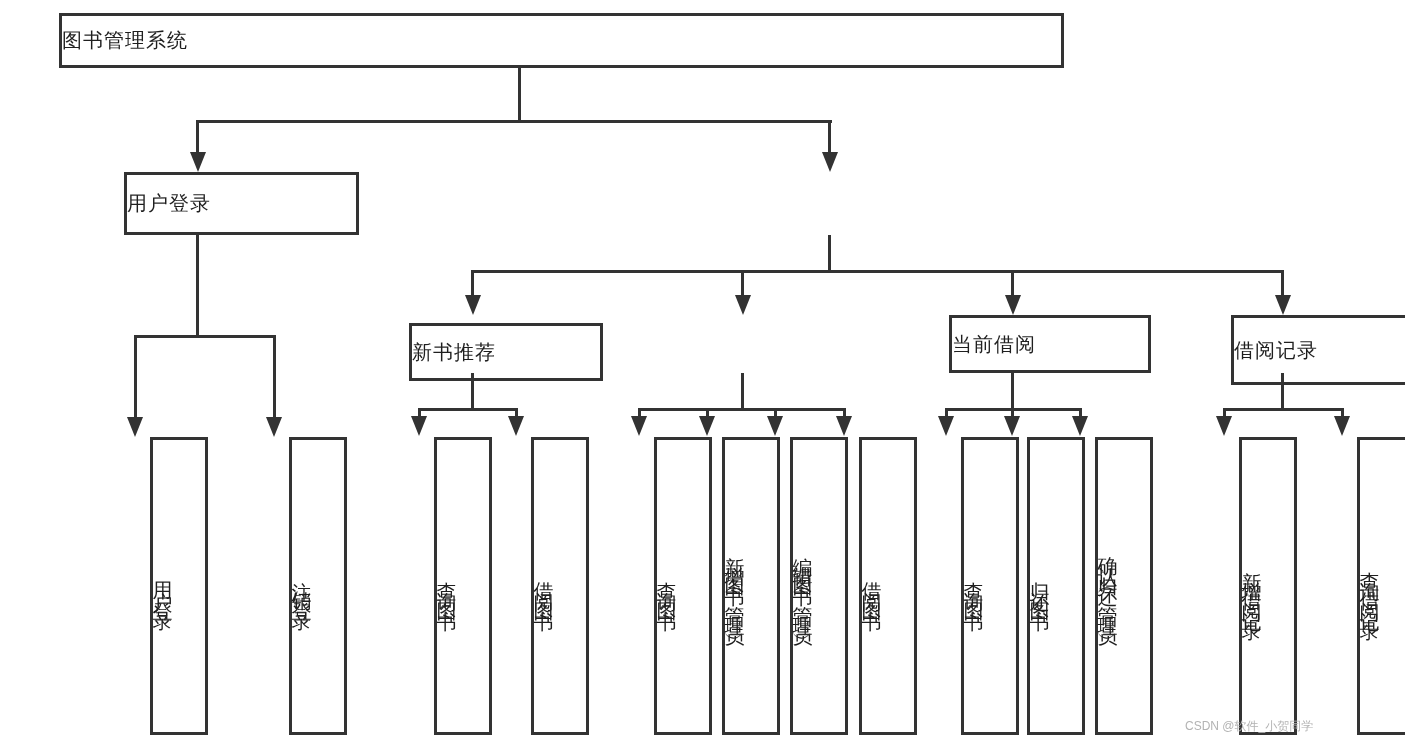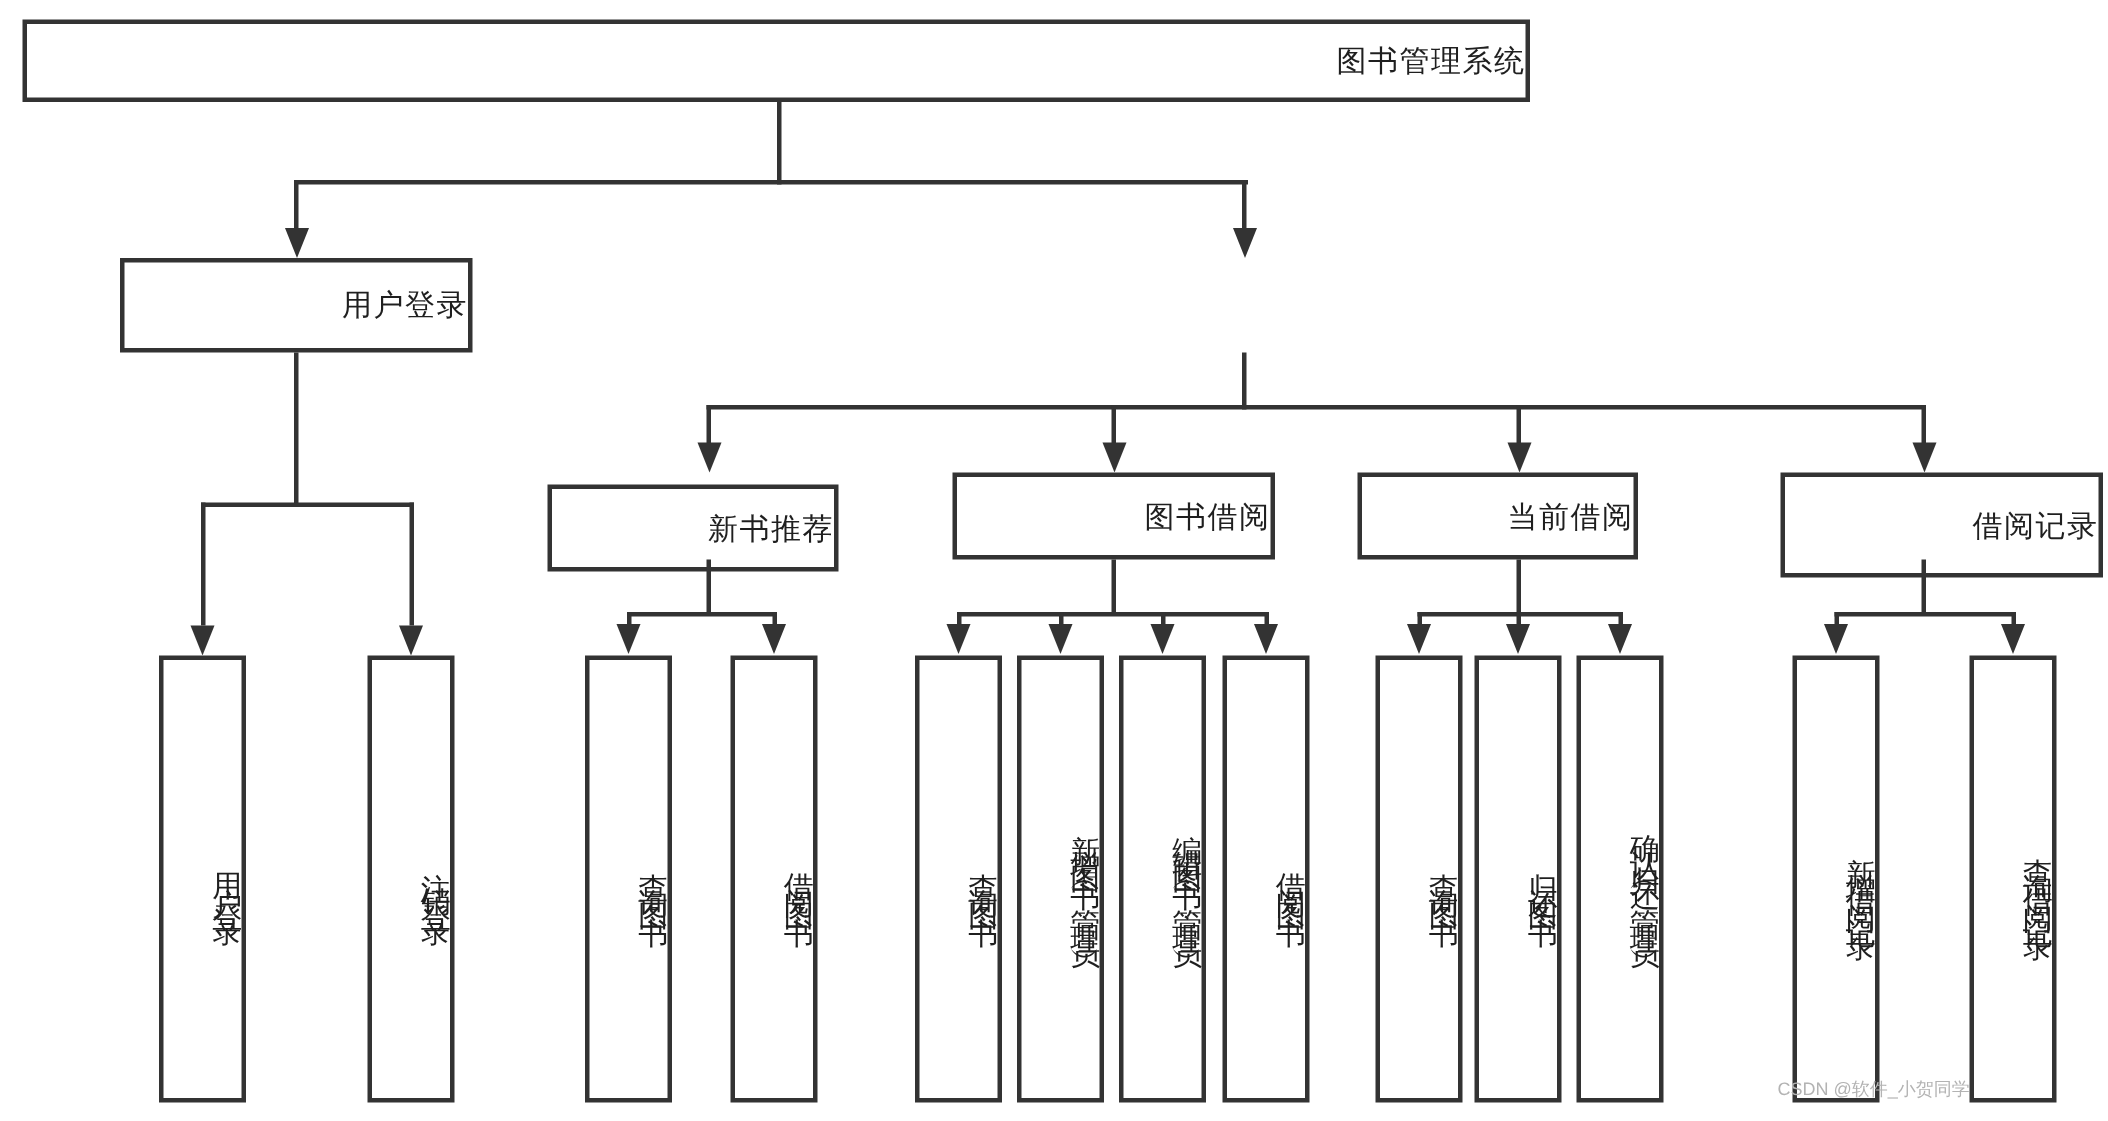--- a/index.html
+++ b/index.html
@@ -17,24 +17,25 @@
     color:var(--text);
     overflow:hidden;
   }
   .box{
     position:absolute;
     box-sizing:border-box;
     border:3px solid var(--line);
     background:var(--background);
     display:flex;
     align-items:center;
-    justify-content:flex-end;
+    justify-content:flex-start;
     font-size:20px;
     color:var(--text);
     letter-spacing:1px;
+    margin-left:44px;
   }
   .vbox span{
     writing-mode:vertical-rl;
     text-orientation:mixed;
     font-size:20px;
     letter-spacing:10px;
     line-height:1;
   }
   .line{
     position:absolute;
@@ -82,24 +83,21 @@
   <div class="line" style="left:741px;top:270px;width:3px;height:27px"></div>
   <div class="arrow" style="left:735px;top:295px"></div>
   <div class="line" style="left:1011px;top:270px;width:3px;height:27px"></div>
   <div class="arrow" style="left:1005px;top:295px"></div>
   <div class="line" style="left:1281px;top:270px;width:3px;height:27px"></div>
   <div class="arrow" style="left:1275px;top:295px"></div>
 
   <div class="box" style="left:365px;top:323px;width:194px;height:58px">
     <span>新书推荐</span>
   </div>
-  <div class="box" style="left:635px;top:315px;width:215px;height:58px">
-    <span>图书借阅</span>
-  </div>
-  <div class="box" style="left:905px;top:315px;width:187px;height:58px">
+  <div class="box" style="left:905px;top:315px;width:202px;height:58px">
     <span>当前借阅</span>
   </div>
   <div class="box" style="left:1187px;top:315px;width:215px;height:70px">
     <span>借阅记录</span>
   </div>
 
   <div class="line" style="left:196px;top:235px;width:3px;height:102px"></div>
   <div class="line" style="left:134px;top:335px;width:142px;height:3px"></div>
   <div class="line" style="left:134px;top:335px;width:3px;height:82px"></div>
   <div class="arrow" style="left:127px;top:417px"></div>

